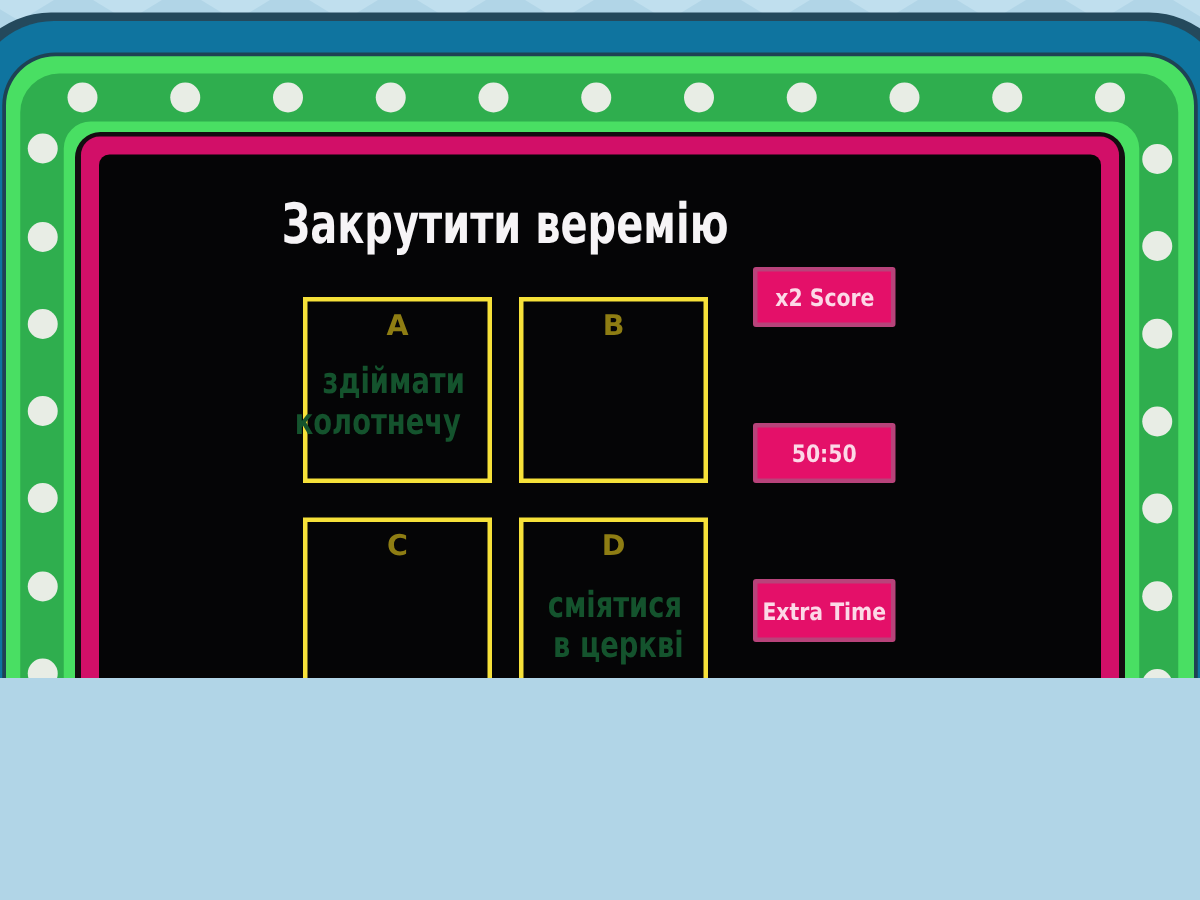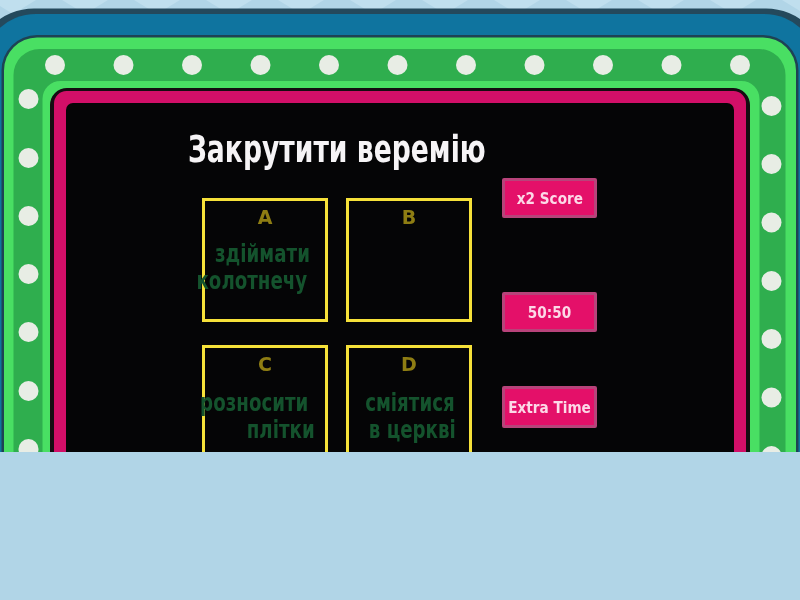--- a/index.html
+++ b/index.html
@@ -20,21 +20,21 @@
     color:#8e7d13;font-size:19px;font-weight:bold;line-height:19px;}
   .answer-text{position:absolute;left:0;right:0;top:16px;bottom:0;display:flex;flex-direction:column;
     align-items:flex-end;justify-content:center;color:#14532d;font-size:24px;font-weight:bold;line-height:27px;}
   .answer-text .ln{display:block;white-space:nowrap;transform:scaleX(0.76);transform-origin:50% 50%;}
 
   .powerup{position:absolute;left:502px;width:95px;background:#e41069;border:3px solid #b8437a;
     box-sizing:border-box;border-radius:2px;display:flex;align-items:center;justify-content:center;
     color:#fcd9e7;font-size:16px;font-weight:bold;padding:16px;cursor:pointer;}
   .powerup .tx{display:inline-block;white-space:nowrap;transform:scaleX(0.85);transform-origin:50% 50%;}
   .pu-x2{top:178px;height:40px;}
-  .pu-fifty{top:292px;height:40px;}
+  .pu-fifty{top:282px;height:40px;}
   .pu-extra{top:386px;height:42px;text-align:right;}
 </style>
 </head>
 <body>
 
 <div class="stage">
 
   <svg class="frame-svg" viewBox="0 0 800 600" aria-hidden="true">
 
     <rect x="0" y="0" width="800" height="600" fill="#b1d5e7"></rect>
@@ -140,24 +140,20 @@
     <div class="answer-text">
       <span class="ln">здіймати</span>
       <span class="ln">колотнечу</span>
     </div>
   </div>
   <div class="answer-box ab-b">
     <div class="answer-letter">B</div>
   </div>
   <div class="answer-box ab-c">
     <div class="answer-letter">C</div>
-    <div class="answer-text">
-      <span class="ln">розносити</span>
-      <span class="ln">плітки</span>
-    </div>
   </div>
   <div class="answer-box ab-d">
     <div class="answer-letter">D</div>
     <div class="answer-text">
       <span class="ln">сміятися</span>
       <span class="ln">в церкві</span>
     </div>
   </div>
 
   <div class="powerup pu-x2">

